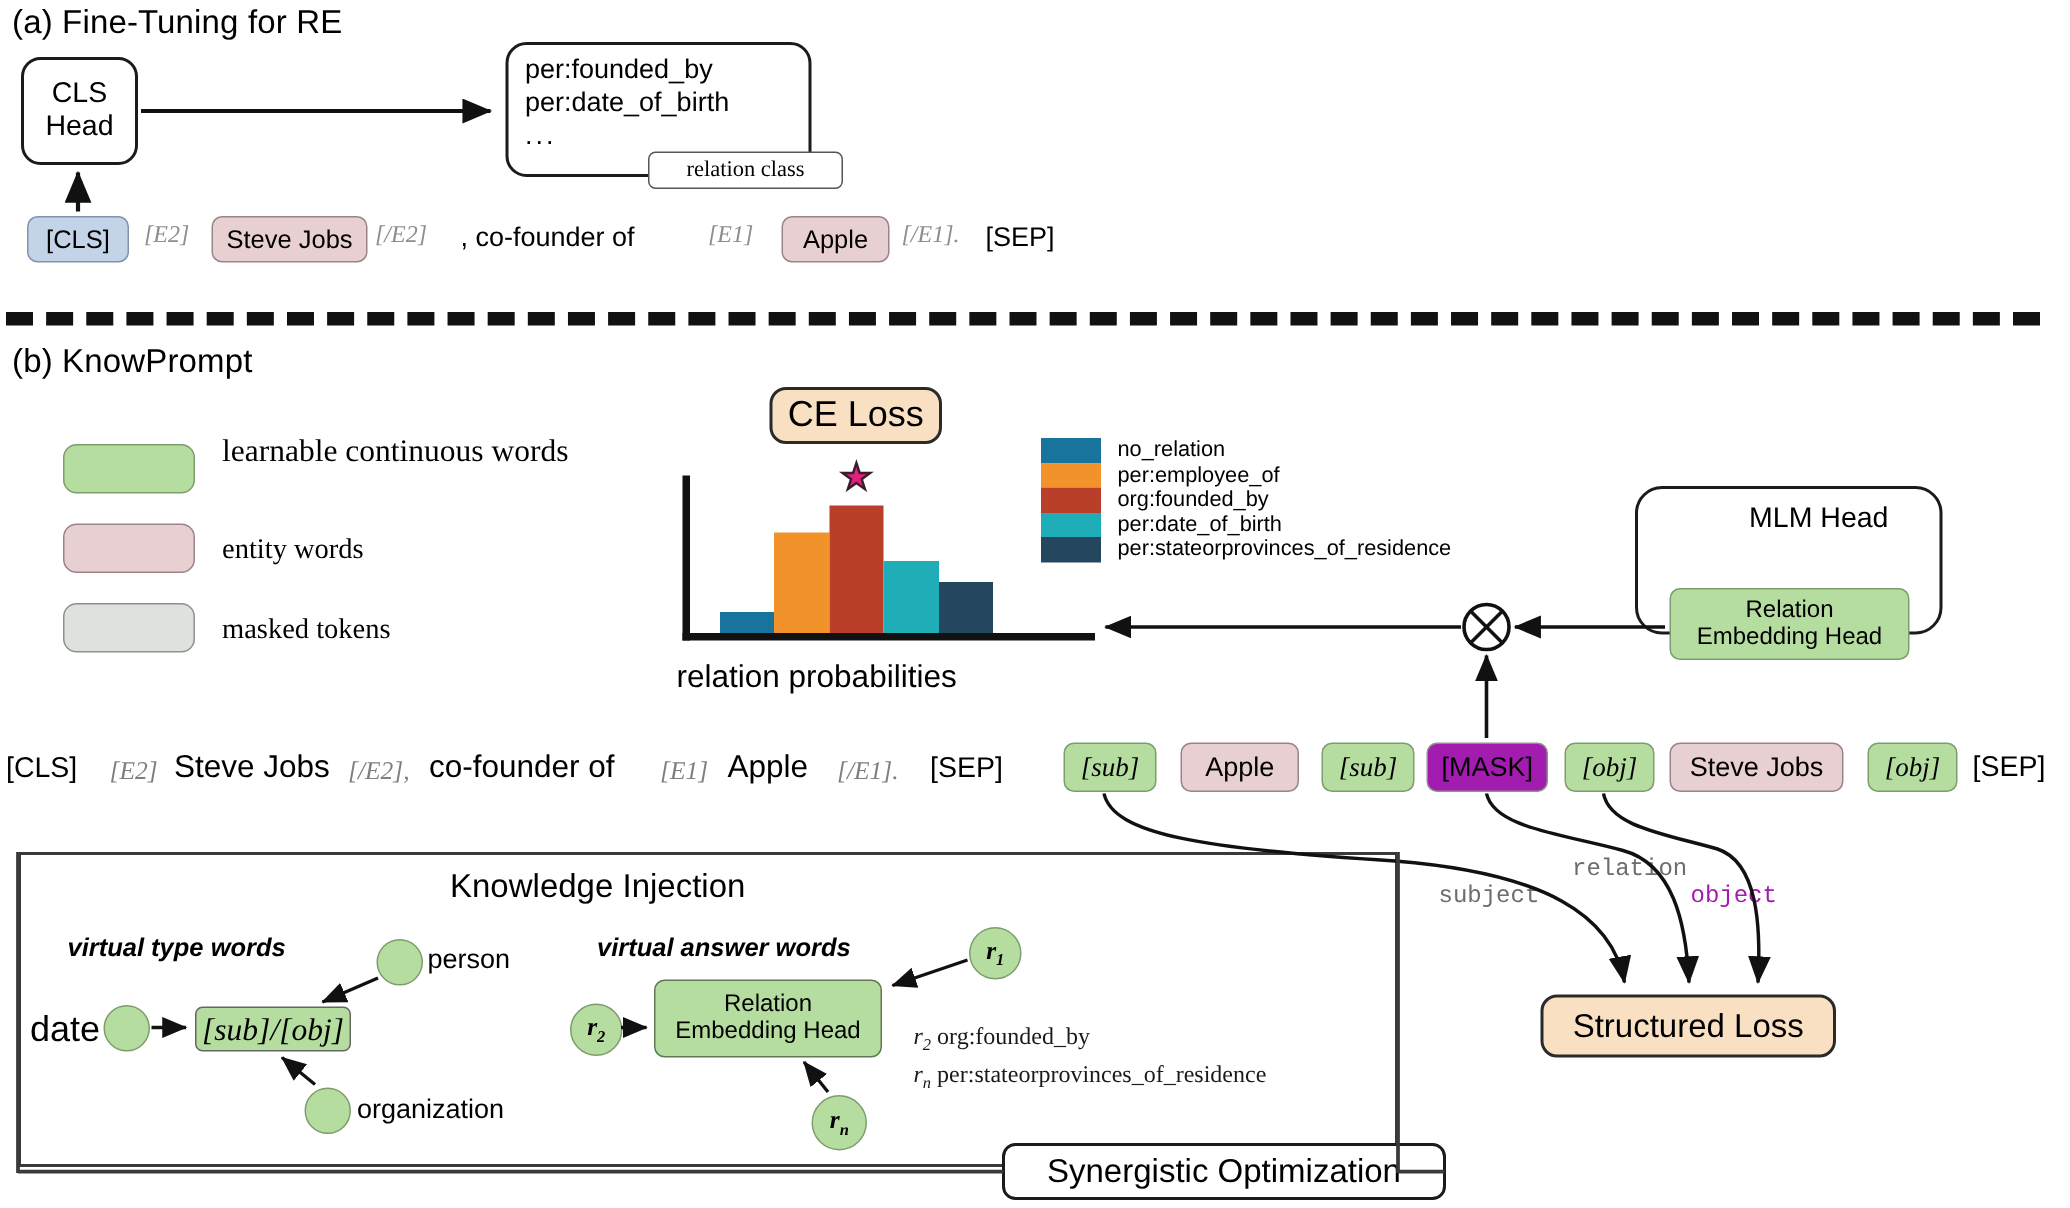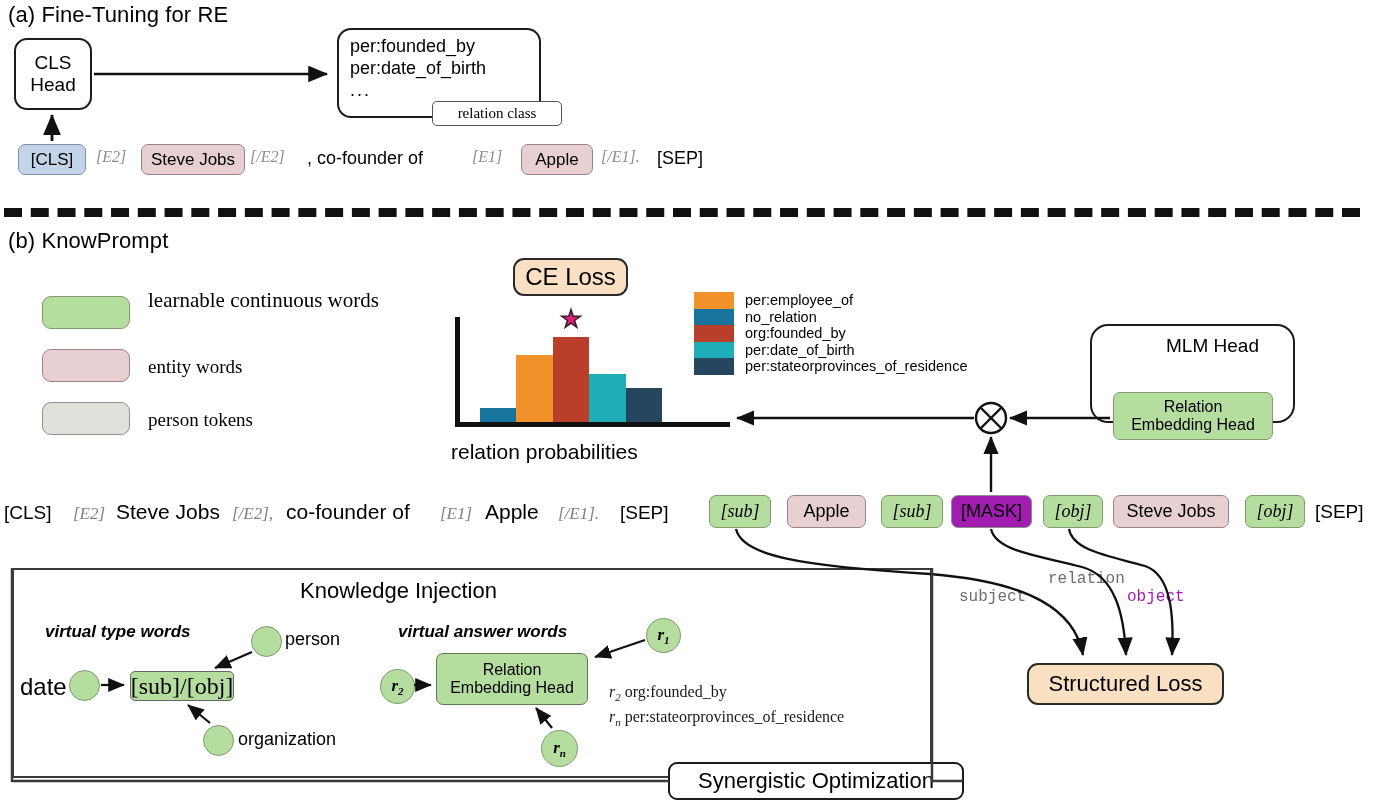--- a/index.html
+++ b/index.html
@@ -122,21 +122,21 @@
 
 <div class="abs panel-title" style="left:8px; top:228px;">(b) KnowPrompt</div>
 
 <div class="abs keybox" style="left:42px; top:296px; width:88px; height:33px; background:#b6dda0; border-color:#7e9c6c;"></div>
 <div class="abs serif" style="left:148px; top:288px; font-size:21px;">learnable continuous words</div>
 
 <div class="abs keybox" style="left:42px; top:349px; width:88px; height:33px; background:#e8cfd1; border-color:#9b8488;"></div>
 <div class="abs serif" style="left:148px; top:356px; font-size:19px;">entity words</div>
 
 <div class="abs keybox" style="left:42px; top:402px; width:88px; height:33px; background:#dfe2dc; border-color:#8e918c;"></div>
-<div class="abs serif" style="left:148px; top:409px; font-size:19px;">person tokens</div>
+<div class="abs serif" style="left:148px; top:409px; font-size:19px;">masked tokens</div>
 
 <div class="abs token tok-cream" style="left:513px; top:258px; width:115px; height:38px; font-size:24px;">
   <span>CE Loss</span>
 </div>
 
 <div id="chart" style="left:455px; top:317px; width:290px; height:110px;">
   <div class="axis-v" style="left:0; top:0; width:5px; height:110px;"></div>
   <div class="axis-h" style="left:0; bottom:0; width:275px; height:5px;"></div>
   <div id="bars" style="position:absolute; left:25px; bottom:5px; width:182px; height:102px;">
       <div class="bar" style="left: 0%; width: 20%; height: 14%; background: rgb(24, 116, 156);"></div>
@@ -144,26 +144,26 @@
       <div class="bar" style="left: 40%; width: 20%; height: 83%; background: rgb(185, 63, 43);"></div>
       <div class="bar" style="left: 60%; width: 20%; height: 47%; background: rgb(31, 173, 184);"></div>
       <div class="bar" style="left: 80%; width: 20%; height: 33%; background: rgb(36, 70, 94);"></div>
       <div style="position: absolute; font-size: 24px; line-height: 1; color: rgb(224, 32, 122); -webkit-text-stroke: 1.6px rgb(58, 29, 43); left: 50%; transform: translate(-50%, 0px); bottom: 89%;">★</div>
     </div>
 </div>
 <div class="abs plain" style="left:451px; top:440px; font-size:21px;">relation probabilities</div>
 
 <div class="abs" id="chart-legend" style="left:694px; top:292px;">
     <div class="legend-row">
+      <div class="legend-sw" style="background: rgb(24, 116, 156);"></div>
+      <div class="legend-tx">no_relation</div>
+    </div>
+    <div class="legend-row">
       <div class="legend-sw" style="background: rgb(241, 146, 42);"></div>
       <div class="legend-tx">per:employee_of</div>
-    </div>
-    <div class="legend-row">
-      <div class="legend-sw" style="background: rgb(24, 116, 156);"></div>
-      <div class="legend-tx">no_relation</div>
     </div>
     <div class="legend-row">
       <div class="legend-sw" style="background: rgb(185, 63, 43);"></div>
       <div class="legend-tx">org:founded_by</div>
     </div>
     <div class="legend-row">
       <div class="legend-sw" style="background: rgb(31, 173, 184);"></div>
       <div class="legend-tx">per:date_of_birth</div>
     </div>
     <div class="legend-row">
@@ -228,21 +228,21 @@
      box-sizing:border-box; border:2.5px solid #3a3a3a; background:#fff;"></div>
 
 <div class="abs" style="left:300px; top:578px; font-size:22px;">Knowledge Injection</div>
 
 <div class="abs" style="left:45px; top:622px; font-size:17px; font-style:italic; font-weight:bold;">virtual type words</div>
 
 <div class="abs" style="left:20px; top:673px; font-size:24px;">date</div>
 <div class="kcircle" style="left:69px; top:670px; width:29px; height:29px;"></div>
 
 <div class="abs thinbox" style="left:130px; top:671px; width:104px; height:30px; background:#b6dda0; border-color:#666;">
-  <span class="serif" style="font-size:24px;">[sub]/[obj]</span>
+  <span class="serif" style="font-style:italic; font-size:21px;">[sub]/[obj]</span>
 </div>
 
 <div class="kcircle" style="left:251px; top:626px; width:29px; height:29px;"></div>
 <div class="abs" style="left:285px; top:629px; font-size:18px;">person</div>
 
 <div class="kcircle" style="left:203px; top:725px; width:29px; height:29px;"></div>
 <div class="abs" style="left:238px; top:729px; font-size:18px;">organization</div>
 
 <div class="abs" style="left:398px; top:622px; font-size:17px; font-style:italic; font-weight:bold;">virtual answer words</div>
 

